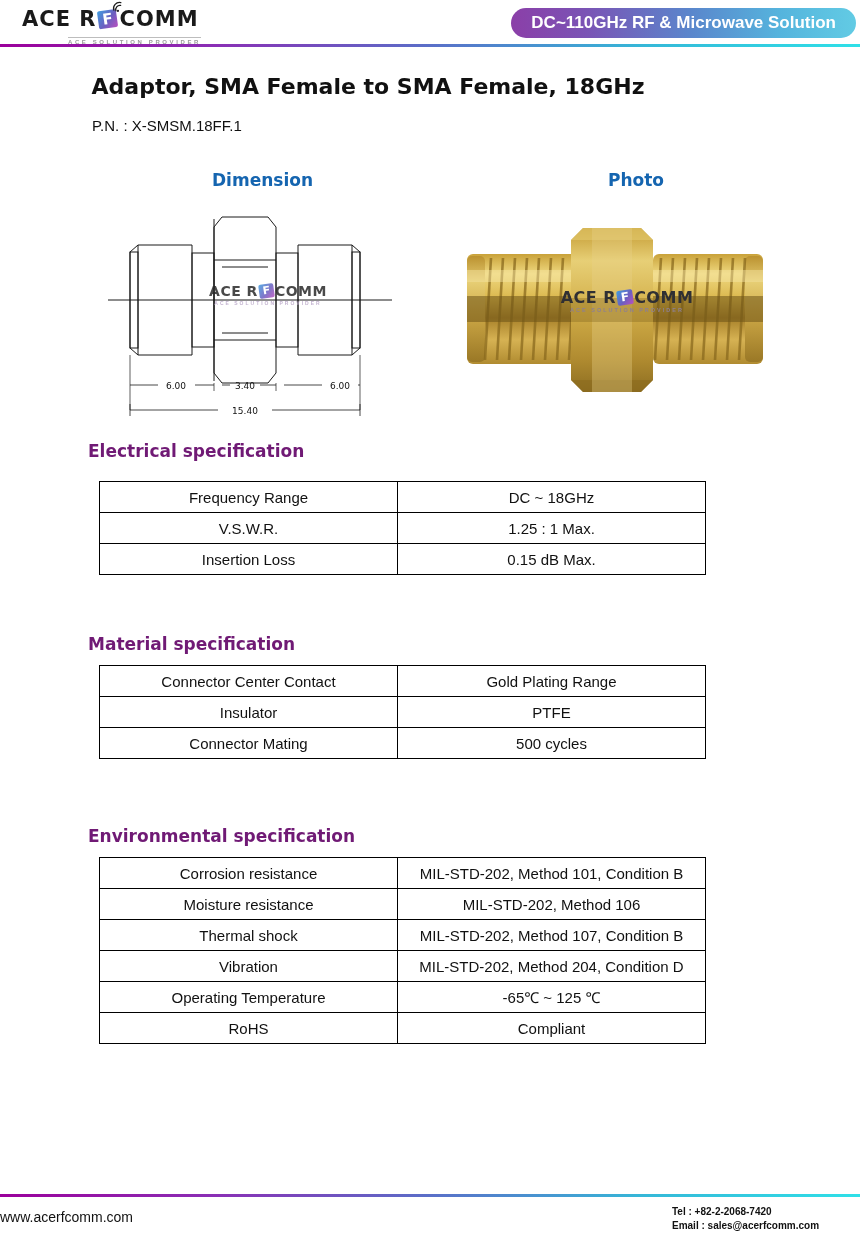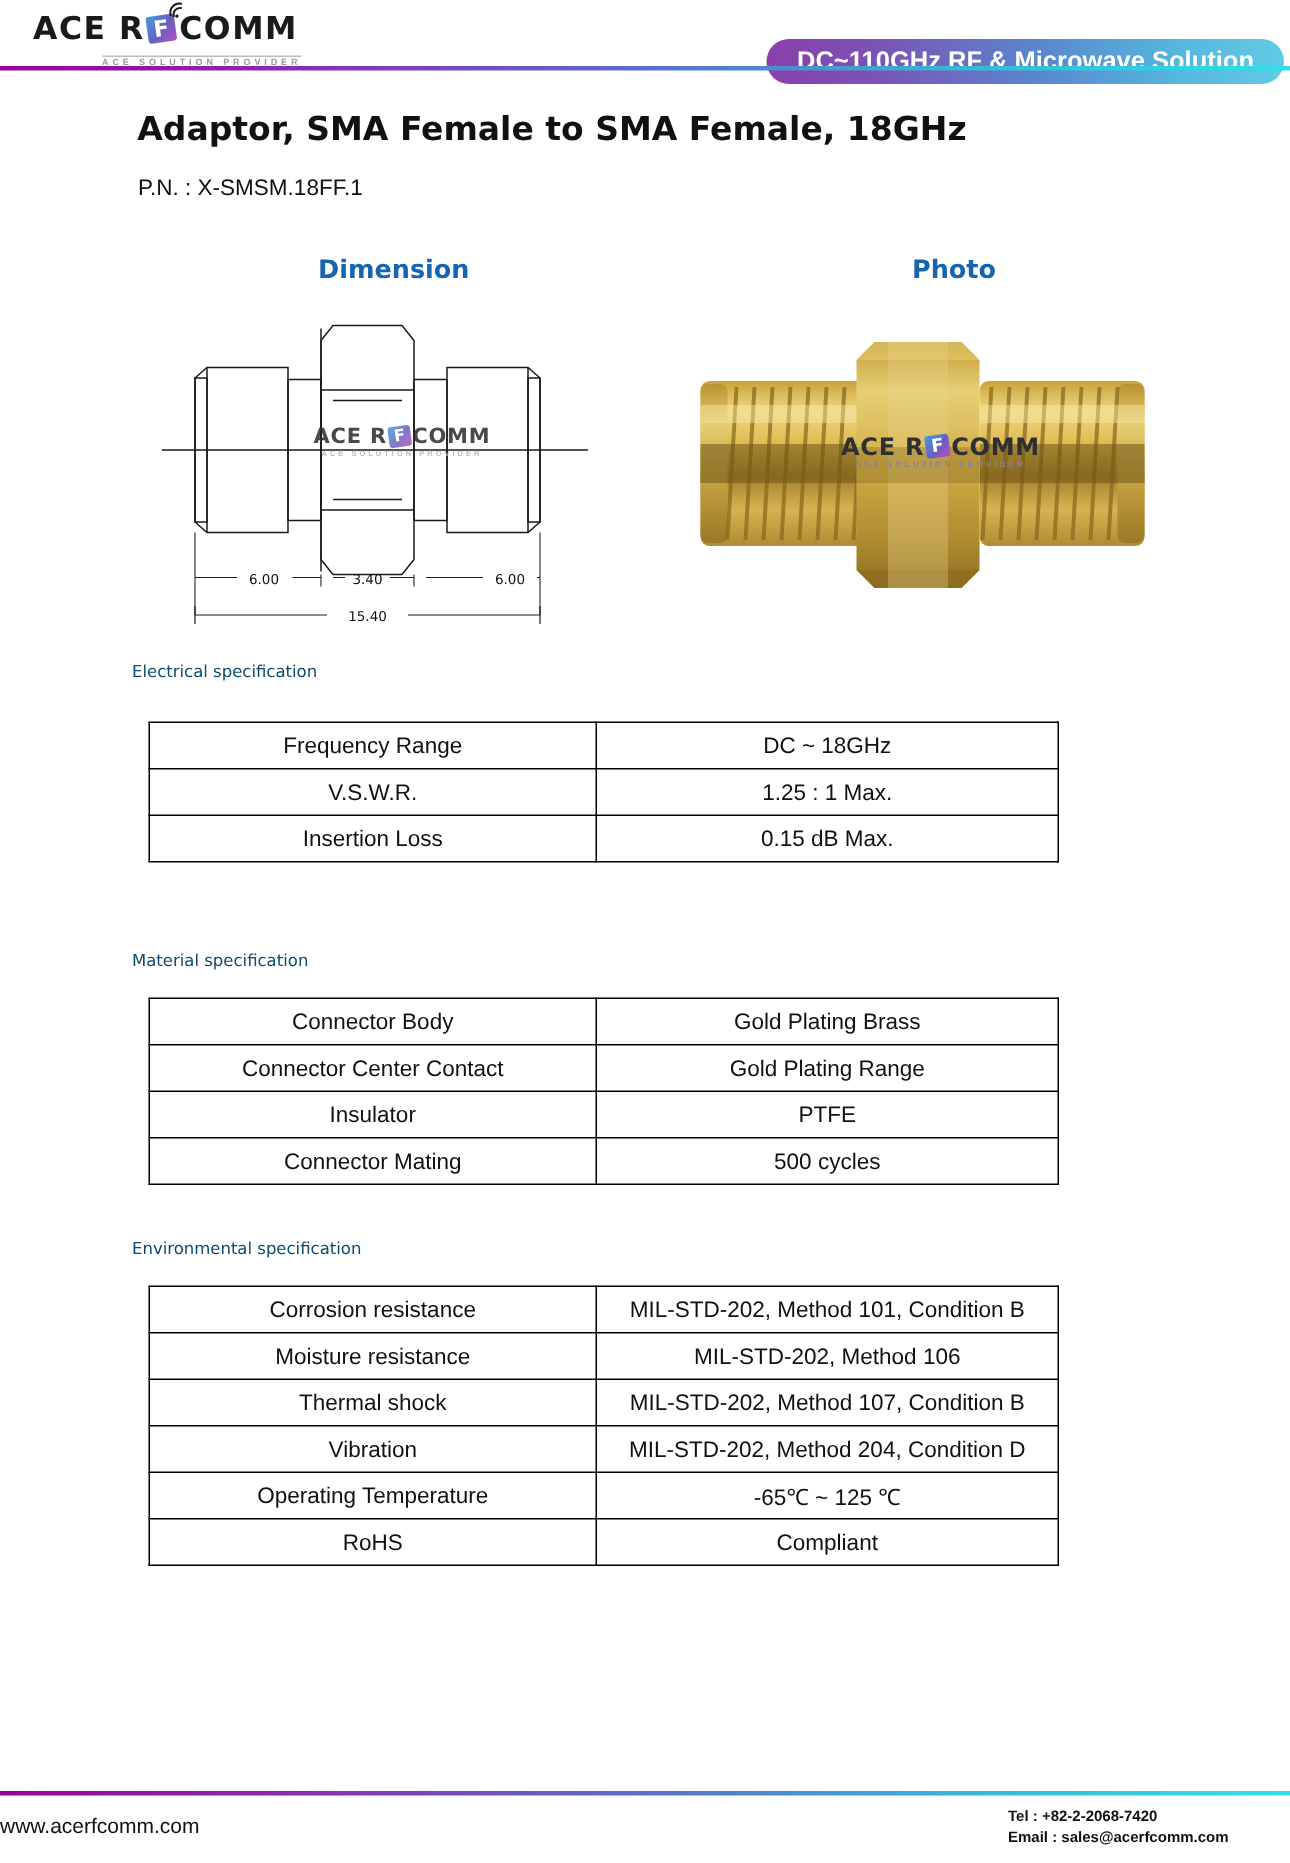--- a/index.html
+++ b/index.html
@@ -44,21 +44,21 @@
     position:absolute;left:14px;top:-7px;width:16px;height:12px;
   }
   .logo-tag{
     margin-top:1px;margin-left:46px;
     font-size:6px;letter-spacing:2.6px;color:#9a9a9a;font-weight:bold;
     border-top:1px solid #bdbdbd;border-bottom:1px solid #bdbdbd;
     display:inline-block;padding:1px 0 0 0;
   }
 
   .banner{
-    position:absolute;right:4px;top:26px;height:30px;
+    position:absolute;right:4px;top:8px;height:30px;
     padding:0 20px;
     border-radius:15px;
     background:linear-gradient(90deg,#8b3fa8 0%,#7a54b5 22%,#5a86cc 52%,#55b4dd 78%,#62cbe4 100%);
     color:#fff;font-size:17px;font-weight:bold;
     display:flex;align-items:center;justify-content:center;
     white-space:nowrap;
   }
 
   .rule{
     position:absolute;left:0;width:860px;height:3px;
@@ -106,21 +106,21 @@
   .photo-wm{position:absolute;left:82px;top:76px;width:180px;pointer-events:none;}
   .photo-wm .wm-row{display:flex;align-items:center;justify-content:center;height:18px;}
   .photo-wm .wm-txt{font-family:"DejaVu Sans",sans-serif;font-weight:bold;font-size:16px;color:#2f2f33;letter-spacing:.5px;}
   .photo-wm .wm-box{position:relative;width:16px;height:15px;margin:0 1px;transform:rotate(-8deg);}
   .photo-wm .wm-box .sq{position:absolute;inset:0;background:linear-gradient(135deg,#3f9de0,#6b5fc0 55%,#b94fc0);border-radius:2px;}
   .photo-wm .wm-box .f{position:absolute;inset:0;color:#fff;font-weight:bold;font-size:12px;line-height:15px;text-align:center;font-family:"DejaVu Sans",sans-serif;}
   .photo-wm .wm-tag{text-align:center;font-size:5.5px;letter-spacing:2px;color:#8d7f93;font-weight:bold;margin-top:1px;}
 
   
   .spec-head{
-    position:absolute;left:88px;font-size:11px;font-weight:normal;color:#0c4a6e;
+    position:absolute;left:88px;font-size:17px;font-weight:bold;color:#701a75;
     font-family:"DejaVu Sans", sans-serif;
   }
   table.spec{
     position:absolute;left:99px;width:607px;
     border-collapse:collapse;
     table-layout:fixed;
   }
   table.spec td{
     border:1.5px solid #000;
     text-align:center;
@@ -351,24 +351,20 @@
       <td class="k">Insertion Loss</td>
       <td>0.15 dB Max.</td>
     </tr>
   </tbody>
 </table>
 
 <div class="spec-head h-mat">Material specification</div>
 <table class="spec t-mat">
   <tbody>
     <tr>
-      <td class="k">Connector Body</td>
-      <td>Gold Plating Brass</td>
-    </tr>
-    <tr>
       <td class="k">Connector Center Contact</td>
       <td>Gold Plating Range</td>
     </tr>
     <tr>
       <td class="k">Insulator</td>
       <td>PTFE</td>
     </tr>
     <tr>
       <td class="k">Connector Mating</td>
       <td>500 cycles</td>

